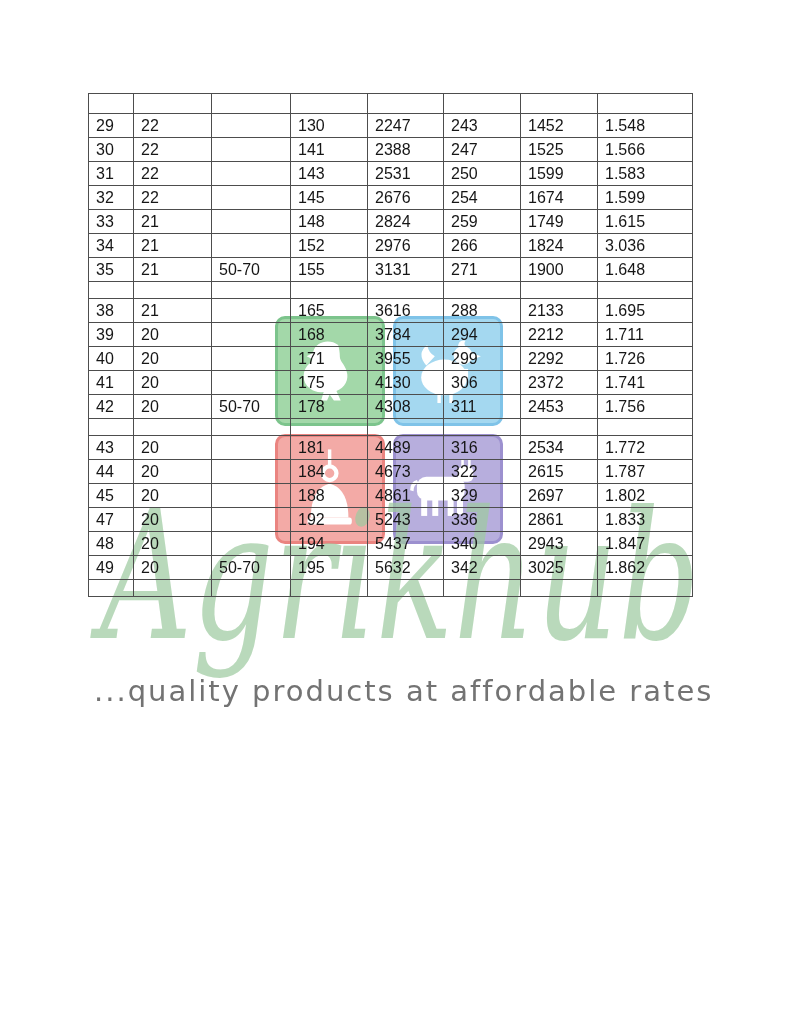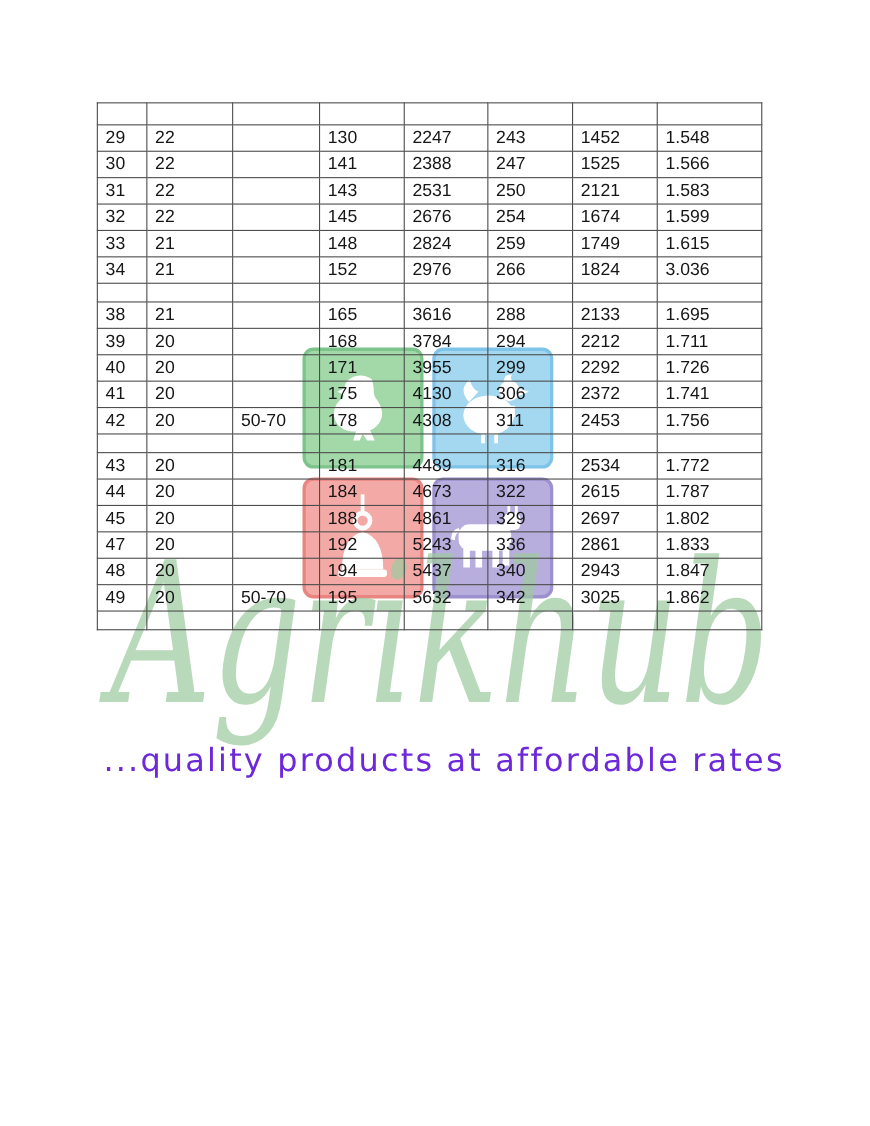--- a/index.html
+++ b/index.html
@@ -123,21 +123,21 @@
             <path fill="#ffffff" d="M14 40 q-8 2 -8 12 l4 1 q0 -8 6 -9 z"></path>
           </svg>
         </span>
       </div>
     </div>
 
     <svg class="brand-script">
       <text x="12" y="200" textLength="600" lengthAdjust="spacingAndGlyphs" fill="#9fcba1">Agrikhub</text>
     </svg>
 
-    <div class="tagline" style="color: #6d28d9;">...quality products at affordable rates</div>
+    <div class="tagline" style="color: #737373;">...quality products at affordable rates</div>
   </div>
 
   <table class="data-table" style="border-color: rgb(77, 77, 77);">
       <colgroup>
         <col style="width: 45px;">
         <col style="width: 78px;">
         <col style="width: 79px;">
         <col style="width: 77px;">
         <col style="width: 76px;">
         <col style="width: 77px;">
@@ -175,21 +175,21 @@
           <td>1525</td>
           <td>1.566</td>
         </tr>
         <tr class="data-row">
           <td>31</td>
           <td>22</td>
           <td></td>
           <td>143</td>
           <td>2531</td>
           <td>250</td>
-          <td>2121</td>
+          <td>1599</td>
           <td>1.583</td>
         </tr>
         <tr class="data-row">
           <td>32</td>
           <td>22</td>
           <td></td>
           <td>145</td>
           <td>2676</td>
           <td>254</td>
           <td>1674</td>
@@ -207,20 +207,30 @@
         </tr>
         <tr class="data-row">
           <td>34</td>
           <td>21</td>
           <td></td>
           <td>152</td>
           <td>2976</td>
           <td>266</td>
           <td>1824</td>
           <td>3.036</td>
+        </tr>
+        <tr class="data-row">
+          <td>35</td>
+          <td>21</td>
+          <td>50-70</td>
+          <td>155</td>
+          <td>3131</td>
+          <td>271</td>
+          <td>1900</td>
+          <td>1.648</td>
         </tr>
         <tr class="spacer-row">
           <td></td>
           <td></td>
           <td></td>
           <td></td>
           <td></td>
           <td></td>
           <td></td>
           <td></td>

